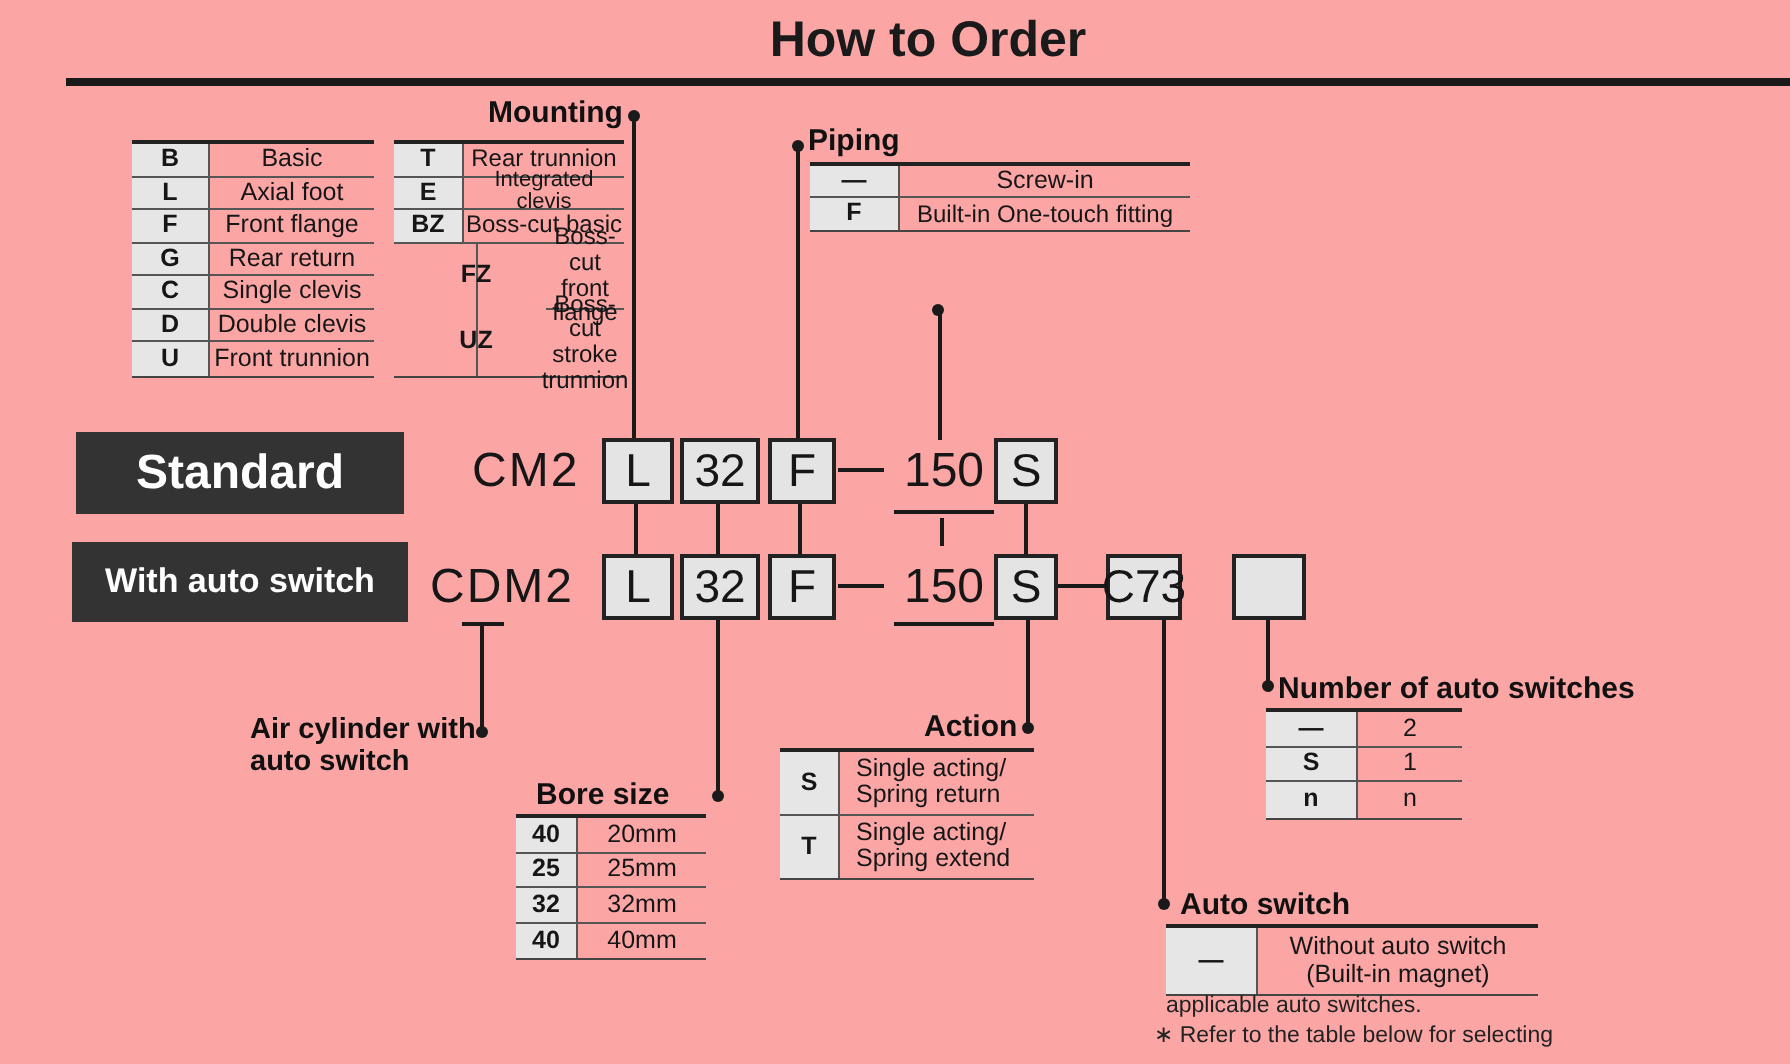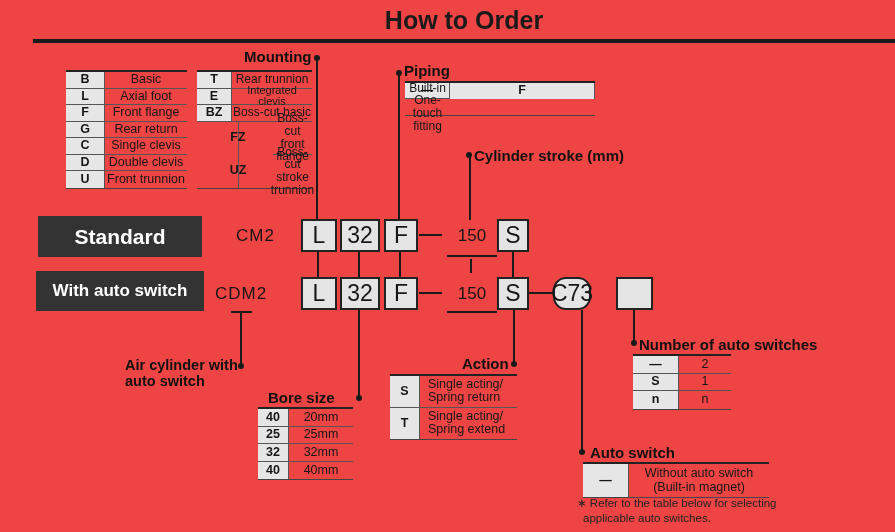--- a/index.html
+++ b/index.html
@@ -1,29 +1,29 @@
 <!DOCTYPE html>
 <html><head>
 <meta charset="utf-8">
 <style>
   html,body{margin:0;padding:0;background:#fff;}
-  .canvas{position:relative;width:895px;height:532px;background:#ef4444;
+  .canvas{position:relative;width:895px;height:532px;background:#fca5a5;
           font-family:"Liberation Sans",sans-serif;color:#161616;overflow:hidden;}
   .title{position:absolute;left:33px;right:0;top:6px;text-align:center;
          font-size:25px;font-weight:bold;color:#1a1a1a;}
   .rule{position:absolute;background:#1a1a1a;}
   .seclabel{position:absolute;font-weight:bold;font-size:15px;white-space:nowrap;color:#111;}
   .vline{position:absolute;width:2px;background:#1a1a1a;}
   .hline{position:absolute;height:2px;background:#1a1a1a;}
   .dot{position:absolute;width:6px;height:6px;border-radius:3px;background:#1a1a1a;}
   .tagbox{position:absolute;background:#333333;color:#ffffff;font-weight:bold;
           display:flex;align-items:center;justify-content:center;font-size:17px;}
   .codebox{position:absolute;background:#e4e4e4;border:2px solid #222;box-sizing:border-box;
            display:flex;align-items:center;justify-content:center;font-size:23px;color:#161616;}
-  .bigtext{position:absolute;height:33px;display:flex;align-items:center;font-size:17px;
+  .bigtext{position:absolute;height:33px;display:flex;align-items:center;font-size:24px;
            letter-spacing:1px;color:#161616;}
   .center{justify-content:center;}
   .tbl{position:absolute;display:grid;border-top:2px solid #222;border-bottom:1.5px solid #444;}
   .cell{display:flex;flex-direction:column;align-items:center;justify-content:center;
         box-sizing:border-box;font-size:12.5px;border-bottom:1px solid #555;
         line-height:1.06;text-align:center;}
   .cell.last{border-bottom:none;}
   .codec{background:#e6e6e6;font-weight:bold;border-right:1.2px solid #555;}
   .small{font-size:11px;}
   .f12{font-size:12px;}
@@ -73,29 +73,29 @@
     <div class="cell codec span2 last">UZ</div>
     <div class="cell f12 span2 last">Boss-cut stroke trunnion</div>
   </div>
 
   <div class="dot" style="left:396px;top:70px;"></div>
   <div class="seclabel" style="left:404px;top:62px;">Piping</div>
   <div class="vline" style="left:398px;top:74px;height:145px;"></div>
 
   <div class="tbl" style="left:405px;top:81px;grid-template-columns:45px 145px;grid-template-rows:repeat(2,16px);">
     <div class="cell codec">—</div>
+    <div class="cell">Screw-in</div>
     <div class="cell codec last">F</div>
     <div class="cell f12 last">Built-in One-touch fitting</div>
   </div>
 
   <div class="dot" style="left:466px;top:152px;"></div>
-  <div class="seclabel" style="left:474px;top:147px;">Cylinder stroke (mm)</div>
   <div class="vline" style="left:469px;top:157px;height:63px;"></div>
 
-  <div class="tagbox" style="left:38px;top:216px;width:164px;height:41px;font-size:21px;">Standard</div>
+  <div class="tagbox" style="left:38px;top:216px;width:164px;height:41px;font-size:24px;">Standard</div>
   <div class="bigtext" style="left:236px;top:219px;">CM2</div>
   <div class="codebox" style="left:301px;top:219px;width:36px;height:33px;">L</div>
   <div class="codebox" style="left:340px;top:219px;width:40px;height:33px;">32</div>
   <div class="codebox" style="left:384px;top:219px;width:34px;height:33px;">F</div>
   <div class="hline" style="left:419px;top:234px;width:23px;"></div>
   <div class="bigtext center" style="left:447px;top:219px;width:50px;letter-spacing:0;">150</div>
   <div class="hline" style="left:447px;top:255px;width:50px;"></div>
   <div class="codebox" style="left:497px;top:219px;width:32px;height:33px;">S</div>
 
   <div class="vline" style="left:317px;top:252px;height:25px;"></div>
@@ -107,21 +107,21 @@
   <div class="tagbox" style="left:36px;top:271px;width:168px;height:40px;">With auto switch</div>
   <div class="bigtext" style="left:215px;top:277px;">CDM2</div>
   <div class="codebox" style="left:301px;top:277px;width:36px;height:33px;">L</div>
   <div class="codebox" style="left:340px;top:277px;width:40px;height:33px;">32</div>
   <div class="codebox" style="left:384px;top:277px;width:34px;height:33px;">F</div>
   <div class="hline" style="left:419px;top:292px;width:23px;"></div>
   <div class="bigtext center" style="left:447px;top:277px;width:50px;letter-spacing:0;">150</div>
   <div class="hline" style="left:447px;top:311px;width:50px;"></div>
   <div class="codebox" style="left:497px;top:277px;width:32px;height:33px;">S</div>
   <div class="hline" style="left:529px;top:292px;width:24px;"></div>
-  <div class="codebox" style="left:553px;top:277px;width:38px;height:33px;border-radius:13px;">C73</div>
+  <div class="codebox" style="left:553px;top:277px;width:38px;height:33px;">C73</div>
   <div class="codebox" style="left:616px;top:277px;width:37px;height:33px;"></div>
 
   <div class="hline" style="left:231px;top:311px;width:21px;"></div>
   <div class="vline" style="left:240px;top:311px;height:54px;"></div>
   <div class="dot" style="left:238px;top:363px;"></div>
 
   <div class="vline" style="left:358px;top:310px;height:87px;"></div>
   <div class="dot" style="left:356px;top:395px;"></div>
 
   <div class="vline" style="left:513px;top:310px;height:53px;"></div>
@@ -177,17 +177,17 @@
   <div class="seclabel" style="left:590px;top:444px;">Auto switch</div>
   <div class="tbl" style="left:583px;top:462px;grid-template-columns:46px 140px;grid-template-rows:33px;">
     <div class="cell codec last">—</div>
     <div class="cell last">
       <div>Without auto switch</div>
       <div>(Built-in magnet)</div>
     </div>
   </div>
 
   <div class="footnote" style="left:577px;top:496px;">
+    <div style="padding-left:6px;">applicable auto switches.</div>
     <div>∗ Refer to the table below for selecting</div>
-    <div style="padding-left:6px;">applicable auto switches.</div>
   </div>
 
 </div>
 
 </body></html>

